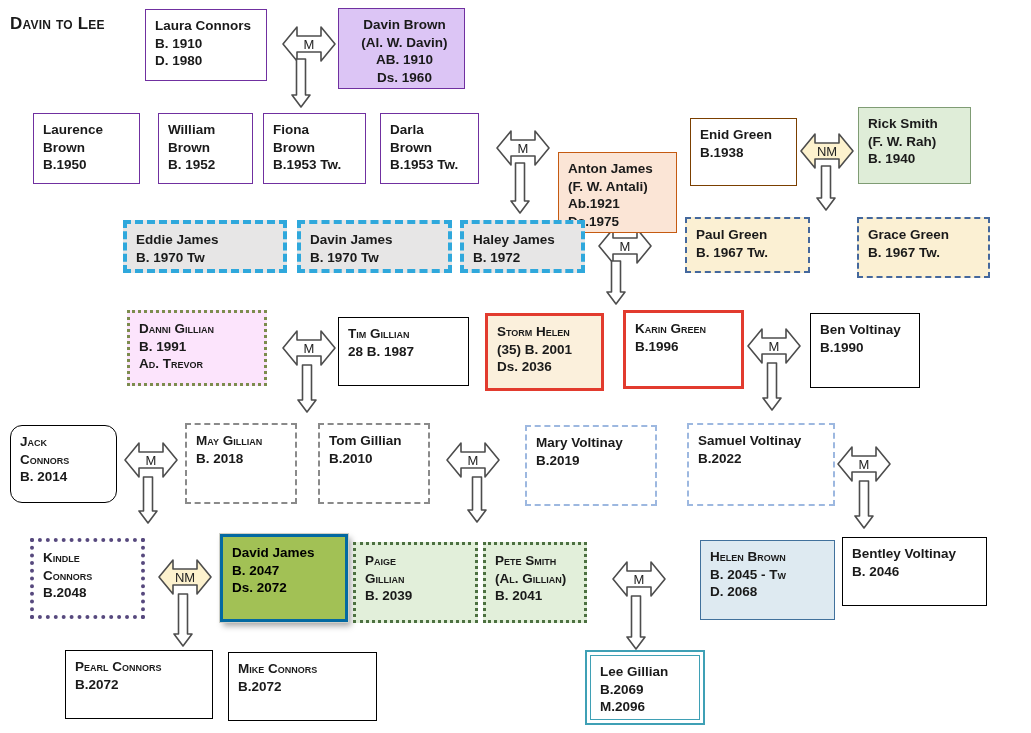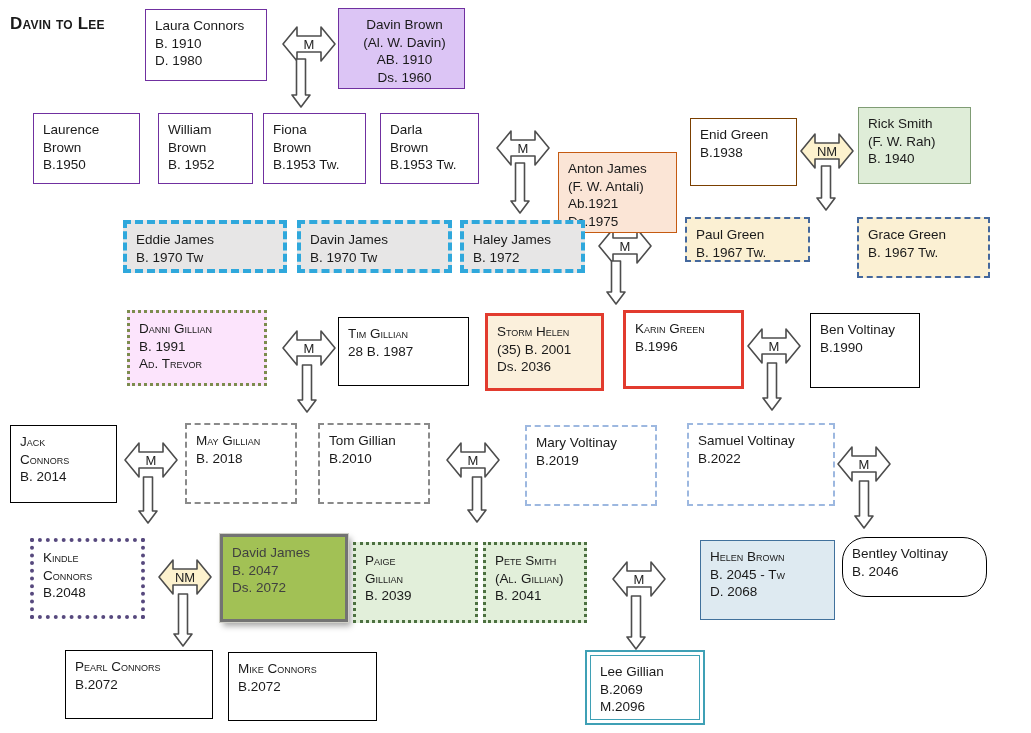--- a/index.html
+++ b/index.html
@@ -1,38 +1,38 @@
 <!DOCTYPE html>
 <html><head>
 <meta charset="utf-8">
 <style>
   html,body{margin:0;padding:0;background:#fff;}
   body{font-family:"Liberation Sans",sans-serif;color:#1a1a1a;}
   #canvas{position:relative;width:1031px;height:733px;background:#fff;overflow:hidden;}
   #title{position:absolute;left:10px;top:14px;font-size:17px;font-weight:bold;font-variant:small-caps;letter-spacing:.2px;}
-  .pbox{position:absolute;box-sizing:border-box;padding:7px 3px 4px 9px;font-size:13.5px;line-height:17.5px;background:#fff;z-index:2;}
+  .pbox{position:absolute;box-sizing:border-box;padding:7px 3px 4px 9px;font-size:13.5px;line-height:17.5px;background:#fff;z-index:2;font-weight:bold;}
   .ln{white-space:nowrap;}
   .sc{font-variant:small-caps;}
   .conn{position:absolute;z-index:1;}
   
   .s-plain{border:1.5px solid #000;}
   .s-purple{border:1.5px solid #7030A0;}
   .s-purple-fill{border:1.5px solid #7030A0;background:#DCC5F5;text-align:center;}
   .s-orange-fill{border:1.5px solid #C55A11;background:#FBE5D6;}
   .s-brown{border:1.5px solid #7B3F00;}
   .s-green-fill{border:1.5px solid #7F9C74;background:#DFEDD8;}
   .s-blue-dash{border:4px dashed #2FA8DC;background:#E7E6E6;}
   .s-yellow-dashdot{border:2px dashed #44689D;background:#FBF0D3;}
   .s-pink-dot{border:3px dotted #7C8C4D;background:#FCE4FC;}
   .s-red-cream{border:3px solid #E23B2E;background:#FBF0DC;}
   .s-red{border:3px solid #E23B2E;}
   .s-gray-dashdot{border:2px dashed #8a8a8a;}
   .s-lblue-dash{border:2px dashed #9DB8E0;}
   .s-dkpurple-dot{border:4px dotted #57497E;}
-  .s-green-solid{background:#A2C155;border:3px solid #737373;box-shadow:0 0 0 1px #d0d0c8,3px 4px 6px rgba(0,0,0,.35);color:#404040;}
+  .s-green-solid{background:#A2C155;border:3px solid #0369a1;box-shadow:0 0 0 1px #d0d0c8,3px 4px 6px rgba(0,0,0,.35);color:#000000;}
   .s-green-dot{border:3px dotted #4C7040;background:#E2EFDA;}
   .s-blue-fill{border:1.5px solid #41719C;background:#DEEAF1;}
   .s-teal-double{border:1.5px solid #3FA0B5;outline:2px solid #3FA0B5;outline-offset:3px;}
 </style>
 </head>
 <body>
 
 <div id="canvas">
   <div id="title">Davin to Lee</div>
 <div class="pbox s-purple" style="left: 145px; top: 9px; width: 122px; height: 72px;">
@@ -86,21 +86,21 @@
       <div class="ln">B. 1970 Tw</div>
     </div>
     <div class="pbox s-blue-dash" style="left: 297px; top: 220px; width: 155px; height: 53px;">
       <div class="ln">Davin James</div>
       <div class="ln">B. 1970 Tw</div>
     </div>
     <div class="pbox s-blue-dash" style="left: 460px; top: 220px; width: 125px; height: 53px;">
       <div class="ln">Haley James</div>
       <div class="ln">B. 1972</div>
     </div>
-    <div class="pbox s-yellow-dashdot" style="left: 685px; top: 217px; width: 125px; height: 45px;">
+    <div class="pbox s-yellow-dashdot" style="left: 685px; top: 217px; width: 125px; height: 56px;">
       <div class="ln">Paul Green</div>
       <div class="ln">B. 1967 Tw.</div>
     </div>
     <div class="pbox s-yellow-dashdot" style="left: 857px; top: 217px; width: 133px; height: 61px;">
       <div class="ln">Grace Green</div>
       <div class="ln">B. 1967 Tw.</div>
     </div>
     <div class="pbox s-pink-dot" style="left: 127px; top: 310px; width: 140px; height: 76px;">
       <div class="ln sc">Danni Gillian</div>
       <div class="ln sc">B. 1991</div>
@@ -116,21 +116,21 @@
       <div class="ln">Ds. 2036</div>
     </div>
     <div class="pbox s-red" style="left: 623px; top: 310px; width: 121px; height: 79px;">
       <div class="ln sc">Karin Green</div>
       <div class="ln">B.1996</div>
     </div>
     <div class="pbox s-plain" style="left: 810px; top: 313px; width: 110px; height: 75px;">
       <div class="ln">Ben Voltinay</div>
       <div class="ln">B.1990</div>
     </div>
-    <div class="pbox s-plain" style="left: 10px; top: 425px; width: 107px; height: 78px;">
+    <div class="pbox s-plain" style="left: 10px; top: 425px; width: 107px; height: 78px; border-radius: 12px;">
       <div class="ln sc">Jack</div>
       <div class="ln sc">Connors</div>
       <div class="ln sc">B. 2014</div>
     </div>
     <div class="pbox s-gray-dashdot" style="left: 185px; top: 423px; width: 112px; height: 81px;">
       <div class="ln sc">May Gillian</div>
       <div class="ln sc">B. 2018</div>
     </div>
     <div class="pbox s-gray-dashdot" style="left: 318px; top: 423px; width: 112px; height: 81px;">
       <div class="ln">Tom Gillian</div>
@@ -162,21 +162,21 @@
     <div class="pbox s-green-dot" style="left: 483px; top: 542px; width: 104px; height: 81px;">
       <div class="ln sc">Pete Smith</div>
       <div class="ln sc">(Al. Gillian)</div>
       <div class="ln sc">B. 2041</div>
     </div>
     <div class="pbox s-blue-fill" style="left: 700px; top: 540px; width: 135px; height: 80px;">
       <div class="ln sc">Helen Brown</div>
       <div class="ln sc">B. 2045 - Tw</div>
       <div class="ln sc">D. 2068</div>
     </div>
-    <div class="pbox s-plain" style="left: 842px; top: 537px; width: 145px; height: 60px; border-radius: 24px;">
+    <div class="pbox s-plain" style="left: 842px; top: 537px; width: 145px; height: 69px;">
       <div class="ln">Bentley Voltinay</div>
       <div class="ln">B. 2046</div>
     </div>
     <div class="pbox s-plain" style="left: 65px; top: 650px; width: 148px; height: 69px;">
       <div class="ln sc">Pearl Connors</div>
       <div class="ln sc">B.2072</div>
     </div>
     <div class="pbox s-plain" style="left: 228px; top: 652px; width: 149px; height: 69px;">
       <div class="ln sc">Mike Connors</div>
       <div class="ln sc">B.2072</div>

